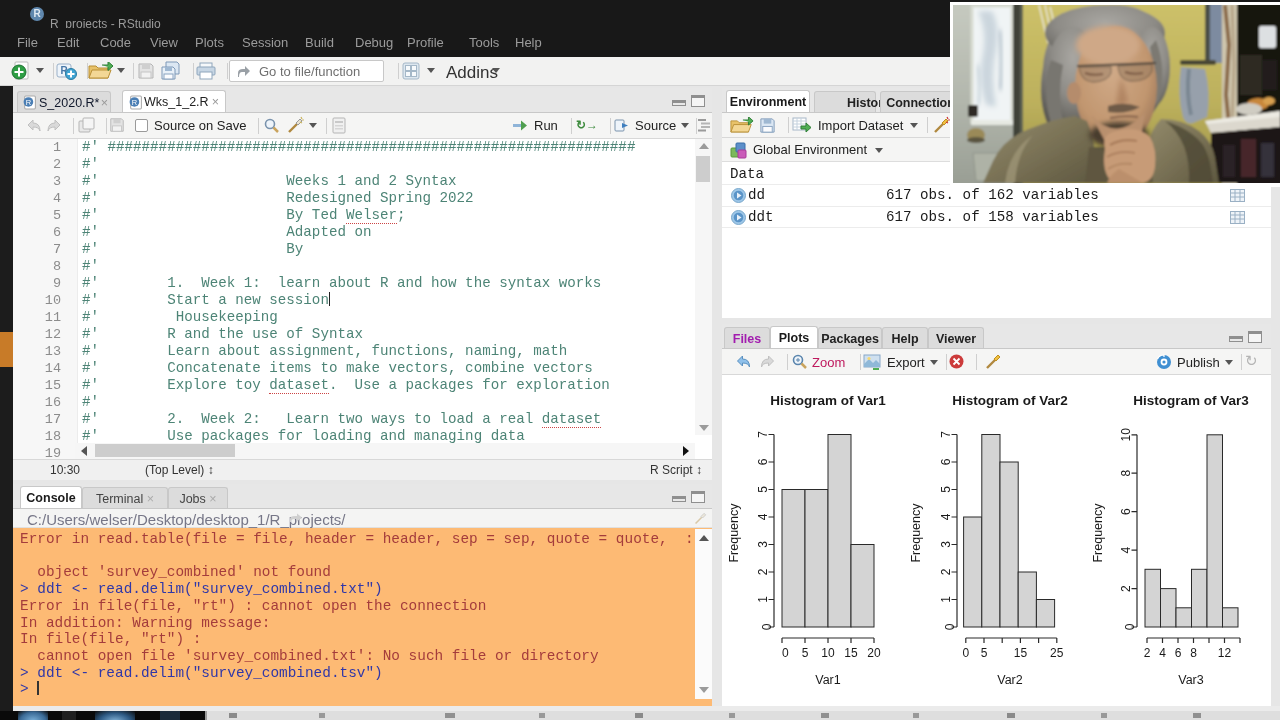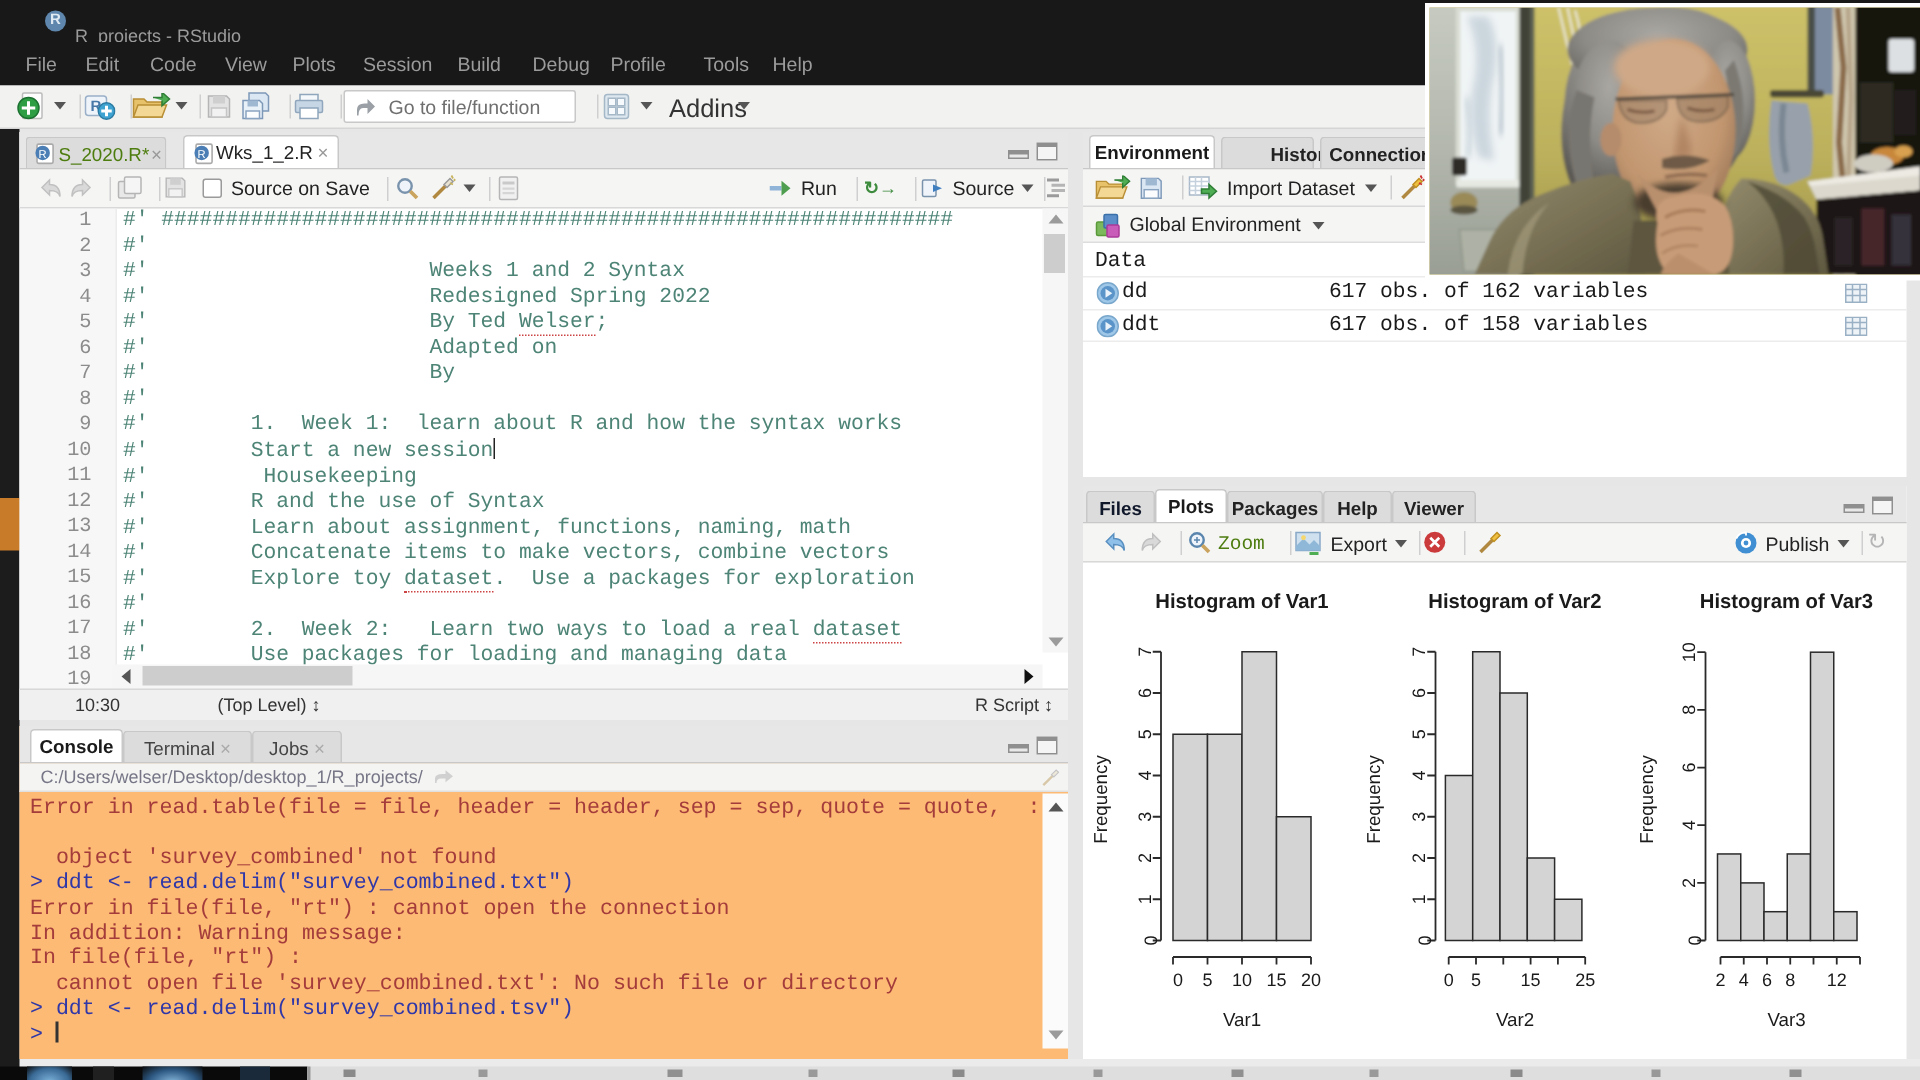--- a/index.html
+++ b/index.html
@@ -123,21 +123,21 @@
 
   <div class="abs" id="srcpane" style="left:13px;top:88px;width:699px;height:392px;background:#ffffff;">
 
     <div class="tabstrip" style="left:0;top:0;width:699px;height:25px;">
       <div class="tab" style="left:4px;width:94px;">
         <svg class="abs" style="left:4px;top:3px;" width="15" height="15" viewBox="0 0 14 14">
           <rect x="2.5" y="1" width="10" height="12" rx="1" fill="#fff" stroke="#aaa"></rect>
           <circle cx="6" cy="6.5" r="4.5" fill="#4a7eb4"></circle>
           <text x="6" y="9.5" font-size="7" fill="#fff" text-anchor="middle" font-family="Liberation Sans">R</text>
         </svg>
-        <span class="abs" style="left:21px;top:4px;color:#4d7c0f;">S_2020.R*</span>
+        <span class="abs" style="left:21px;top:4px;color:#0f172a;">S_2020.R*</span>
         <span class="abs" style="right:2px;top:4px;color:#999;">×</span>
       </div>
       <div class="tab active" style="left:109px;width:104px;font-weight:normal;">
         <svg class="abs" style="left:5px;top:4px;" width="15" height="15" viewBox="0 0 14 14">
           <rect x="2.5" y="1" width="10" height="12" rx="1" fill="#fff" stroke="#aaa"></rect>
           <circle cx="6" cy="6.5" r="4.5" fill="#4a7eb4"></circle>
           <text x="6" y="9.5" font-size="7" fill="#fff" text-anchor="middle" font-family="Liberation Sans">R</text>
         </svg>
         <span class="abs" style="left:21px;top:4px;color:#222;">Wks_1_2.R</span>
         <span class="abs" style="right:6px;top:4px;color:#999;">×</span>
@@ -273,21 +273,21 @@
     <div class="tabstrip" style="left:0;top:0;width:699px;height:25px;">
       <div class="tab active" style="left:7px;width:62px;">Console</div>
       <div class="tab" style="left:69px;width:86px;">Terminal <span style="color:#aaa;">×</span></div>
       <div class="tab" style="left:155px;width:60px;">Jobs <span style="color:#aaa;">×</span></div>
       <div class="minmax" style="right:6px;top:7px;">
         <span class="mm1"></span>
         <span class="mm2"></span>
       </div>
     </div>
     <div class="abs" style="left:0;top:25px;width:699px;height:19px;background:#f4f4f3;border-bottom:1px solid #e0e0e0;">
-      <span class="abs" style="left:14px;top:2px;font-size:12px;color:#767687;">C:/Users/welser/Desktop/desktop_1/R_projects/</span>
+      <span class="abs" style="left:14px;top:2px;font-size:15px;color:#767687;">C:/Users/welser/Desktop/desktop_1/R_projects/</span>
       <svg class="abs" style="left:276px;top:4px;" width="14" height="11" viewBox="0 0 14 11">
         <path d="M1 9 L1 6 Q1 3 6 3 L8 3 L8 0.5 L13 4.5 L8 8.5 L8 6 L5 6 Q2 6 2 9 Z" fill="#d0d0d0"></path>
       </svg>
       <svg class="abs" style="right:4px;top:2px;" width="14" height="14" viewBox="0 0 18 18">
         <path d="M2 16 L10 8" stroke="#d8c8a8" stroke-width="2"></path>
         <path d="M9 7 L13 3 L15 5 L11 9 Z" fill="#eee8da" stroke="#c5c5c5"></path>
       </svg>
     </div>
     <pre class="mono abs" id="constext" style="left:7px;top:47px;font-size:14.4px;line-height:16.7px;"><span class="cr">Error in read.table(file = file, header = header, sep = sep, quote = quote,  :</span>
 
@@ -371,21 +371,21 @@
       <span class="mono abs" style="left:164px;top:2px;font-size:14.2px;color:#1a1a1a;">617 obs. of 158 variables</span>
       <svg class="abs" style="right:26px;top:4px;" width="15" height="13" viewBox="0 0 15 13">
         <rect x="0.5" y="0.5" width="14" height="12" fill="#eef3f8" stroke="#9ab0c4"></rect>
         <path d="M0.5 4 L14.5 4 M0.5 8 L14.5 8 M5 0.5 L5 12.5 M10 0.5 L10 12.5" stroke="#9ab0c4"></path>
       </svg>
     </div>
   </div>
 
   <div class="abs" id="plotpane" style="left:722px;top:324px;width:549px;height:382px;background:#ffffff;">
     <div class="tabstrip" style="left:0;top:0;width:549px;height:25px;">
-      <div class="tab" style="left:2px;width:46px;font-weight:bold;color:#0f172a;">Files</div>
+      <div class="tab" style="left:2px;width:46px;font-weight:bold;color:#a21caf;">Files</div>
       <div class="tab active" style="left:48px;width:48px;">Plots</div>
       <div class="tab" style="left:96px;width:64px;font-weight:bold;color:#222;">Packages</div>
       <div class="tab" style="left:160px;width:46px;font-weight:bold;color:#222;">Help</div>
       <div class="tab" style="left:206px;width:56px;font-weight:bold;color:#222;">Viewer</div>
       <div class="minmax" style="right:8px;top:7px;">
         <span class="mm1"></span>
         <span class="mm2"></span>
       </div>
     </div>
     <div class="paneToolbar" style="left:0;top:25px;width:549px;height:26px;">
@@ -394,21 +394,21 @@
       </svg>
       <svg class="abs" style="left:37px;top:5px;" width="18" height="15" viewBox="0 0 17 15">
         <path d="M9 2 L14 7 L9 12 L9 9 Q3 9 2 13 Q2 5 9 5 Z" fill="#d9d9d9" stroke="#c0c0c0"></path>
       </svg>
       <span class="abs tbDivider" style="left:60px;top:5px;"></span>
       <svg class="abs" style="left:69px;top:4px;" width="17" height="17" viewBox="0 0 17 17">
         <circle cx="7" cy="7" r="4.5" fill="#eef4fa" stroke="#5a85ad" stroke-width="1.6"></circle>
         <path d="M10.5 10.5 L15 15" stroke="#caa45e" stroke-width="2.5"></path>
         <path d="M5 7 L9 7 M7 5 L7 9" stroke="#5a85ad" stroke-width="1"></path>
       </svg>
-      <span class="abs" style="left:90px;top:6px;font-size:13px;color:#4d7c0f;font-family:Liberation Mono, monospace;">Zoom</span>
+      <span class="abs" style="left:90px;top:6px;font-size:13px;color:#be185d;">Zoom</span>
       <span class="abs tbDivider" style="left:133px;top:5px;"></span>
       <svg class="abs" style="left:141px;top:5px;" width="18" height="16" viewBox="0 0 18 16">
         <rect x="1" y="1" width="16" height="12" fill="#cfe0ef" stroke="#88a8c8"></rect>
         <path d="M1 10 L6 5 L10 9 L13 6 L17 10 L17 13 L1 13 Z" fill="#8fb8d8"></path>
         <circle cx="6" cy="4.5" r="1.6" fill="#f5d76e"></circle>
         <path d="M10 15 L16 15" stroke="#4fae54" stroke-width="2"></path>
       </svg>
       <span class="abs" style="left:165px;top:6px;font-size:13px;color:#222;">Export</span>
       <span class="abs" style="left:208px;top:11px;border-left:4px solid transparent;border-right:4px solid transparent;border-top:5px solid #555;"></span>
       <span class="abs tbDivider" style="left:219px;top:5px;"></span>

